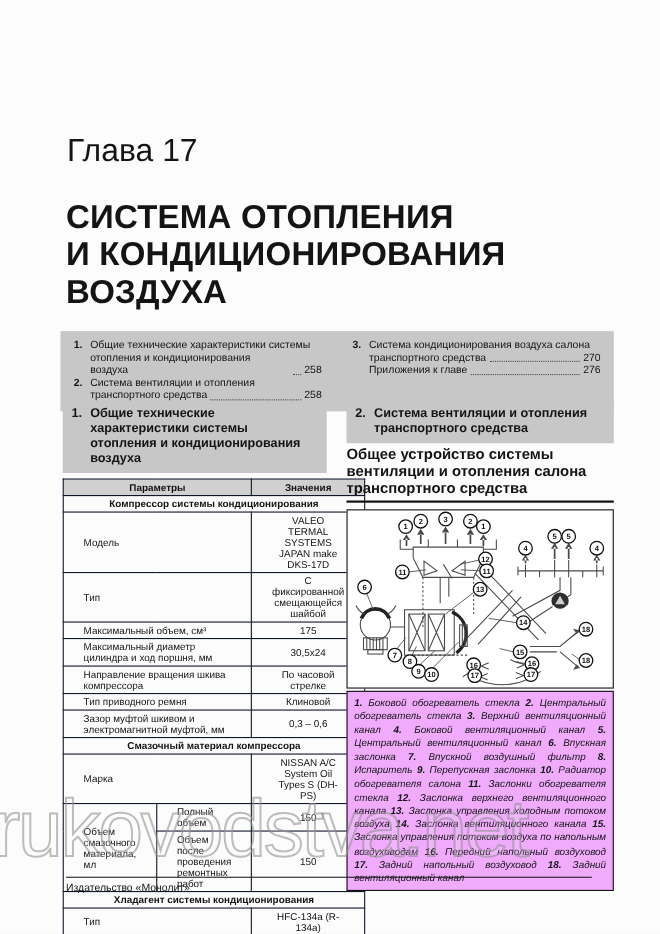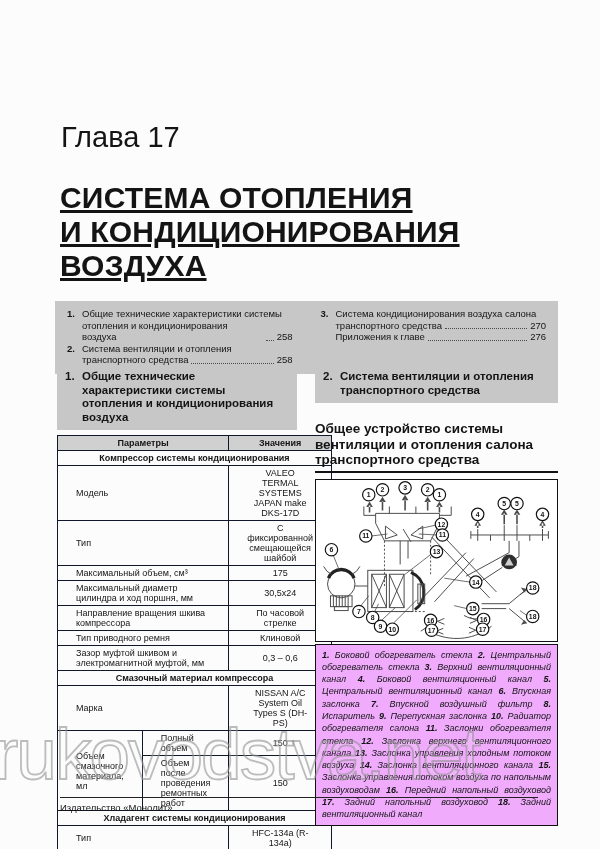--- a/index.html
+++ b/index.html
@@ -1,38 +1,38 @@
 <!DOCTYPE html>
 <html><head>
 <meta charset="utf-8">
 <style>
   html,body{margin:0;padding:0;background:#e9e9e9;}
   .page{position:relative;width:600px;height:849px;background:#fcfcfc;overflow:hidden;
         font-family:"Liberation Sans","DejaVu Sans",sans-serif;color:#141414;}
   .chapter{position:absolute;left:61px;top:121px;font-size:29px;font-weight:400;}
   .main-title{position:absolute;left:60px;top:181px;font-size:30px;font-weight:700;
-              line-height:34px;white-space:pre-line;letter-spacing:.2px;text-decoration:underline;}
+              line-height:34px;white-space:pre-line;letter-spacing:.2px;}
   
   .toc{position:absolute;left:55px;top:301px;width:503px;box-sizing:border-box;
        background:#c7c7c7;padding:7px 12px 8px 12px;display:flex;gap:28px;}
   .toc-col{flex:1;min-width:0;}
   .toc-item{display:flex;font-size:9.5px;line-height:11.5px;}
   .toc-num{font-weight:700;width:15px;flex:0 0 15px;}
   .toc-body{flex:1;min-width:0;}
   .toc-line{display:flex;align-items:flex-end;}
   .toc-dots{flex:1;border-bottom:1.5px dotted #4a4a4a;margin:0 3px 2px 3px;min-width:8px;}
   .toc-page{white-space:nowrap;}
   
   .col-left{position:absolute;left:57px;top:365px;width:240px;}
   .col-right{position:absolute;left:315px;top:365px;width:243px;}
   .sec-head{background:#c7c7c7;padding:5px 6px 6px 8px;display:flex;
             font-size:11.5px;font-weight:700;line-height:13.5px;}
   .sec-num{flex:0 0 17px;}
   .sec-title{flex:1;white-space:pre-line;}
-  .subhead{font-size:13.5px;font-weight:700;line-height:15.5px;margin-top:18px;
+  .subhead{font-size:13.5px;font-weight:700;line-height:15.5px;margin-top:2px;
            padding-bottom:3px;border-bottom:2.5px solid #111;white-space:pre-line;}
   
   table.spec{width:100%;border-collapse:collapse;border:1.5px solid #111;
              font-size:9px;line-height:10px;margin-top:5px;}
   table.spec td{border:1px solid #0f172a;padding:2px 18px;vertical-align:middle;}
   tr.hdr td{background:#d0d0d0;font-weight:700;text-align:center;}
   td.spanrow{font-weight:700;text-align:center;}
   td.lbl{text-align:left;}
   td.val{text-align:center;}
   

